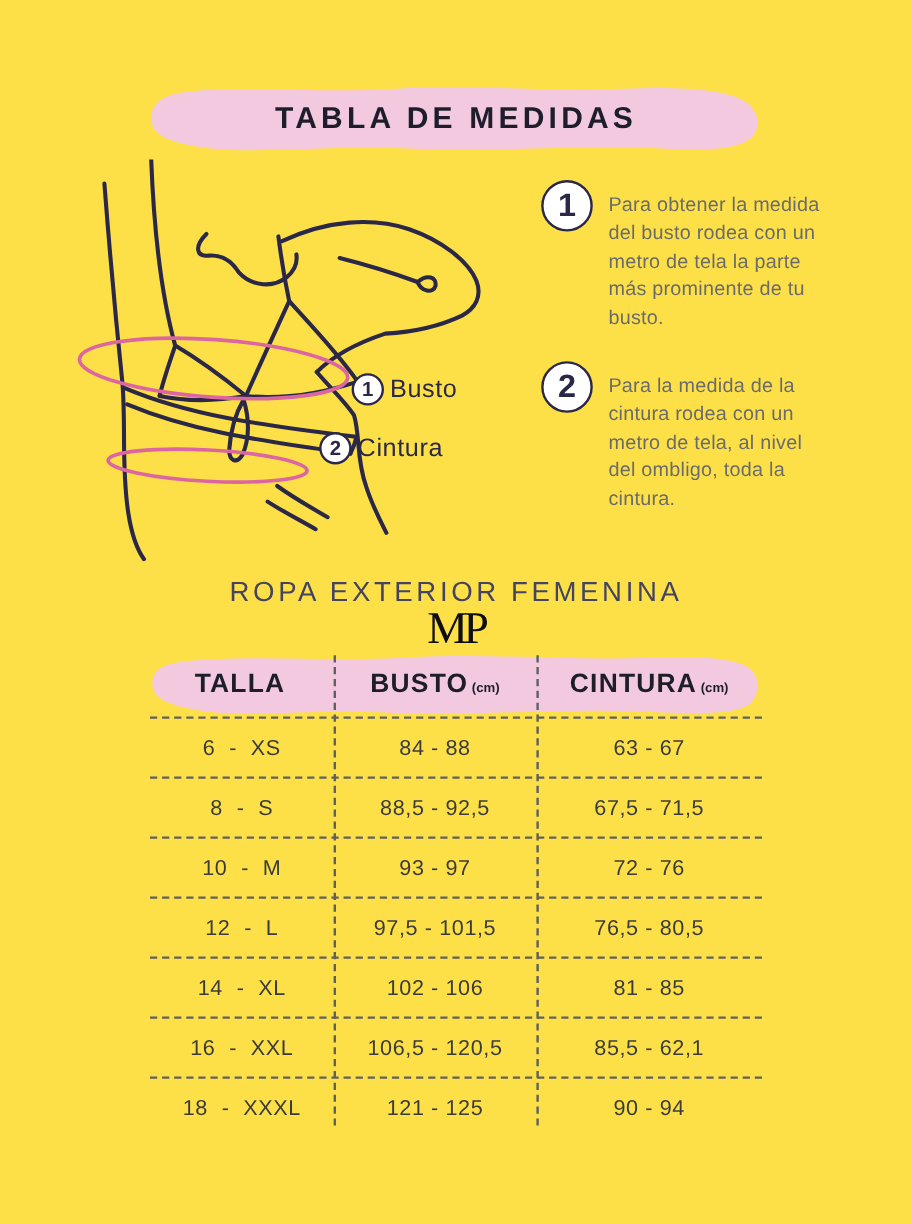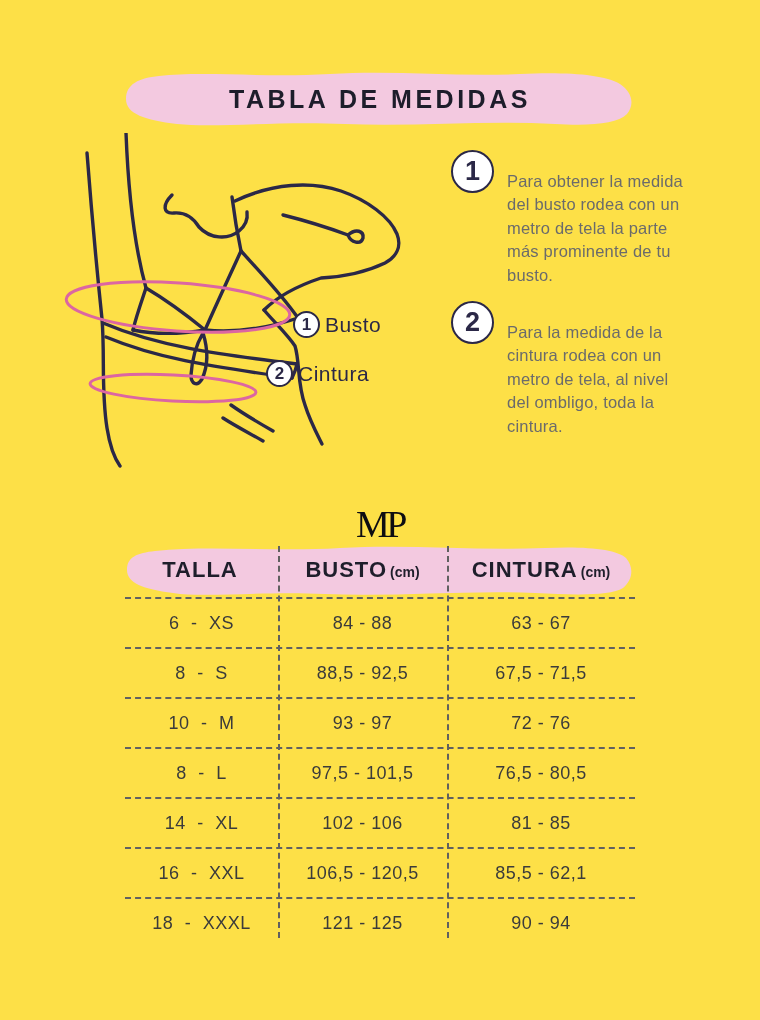--- a/index.html
+++ b/index.html
@@ -32,21 +32,21 @@
     flex:0 0 auto;
   }
   .num-circle.small { width:27px; height:27px; font-size:17px; border-width:2px; }
   .num-circle.big   { width:43px; height:43px; font-size:27px; }
 
   
   .instruction { position:absolute; left:451px; width:260px; display:flex; gap:13px; align-items:flex-start; }
   .instr-1 { top:150px; }
   .instr-2 { top:301px; }
   .instruction p {
-    margin:20px 0 0; width:178px; font-size:16.5px; line-height:1.42;
+    margin:10px 0 0; width:178px; font-size:16.5px; line-height:1.42;
     color:#6b6b6b; letter-spacing:0.2px;
   }
 
   
   .section-title {
     position:absolute; top:480px; left:0; width:100%; margin:0; text-align:center;
     font-size:23px; font-weight:normal; letter-spacing:3px; color:#454360;
   }
   .logo {
     position:absolute; top:502px; left:0; width:100%; text-align:center;
@@ -54,21 +54,21 @@
   }
 
   
   .size-table { position:absolute; left:125px; top:543px; width:510px; }
   .thead {
     position:relative; height:54px; display:grid; grid-template-columns:153px 169px 188px;
     align-items:center; border-bottom:2px dashed #606060;
   }
   .thead svg { position:absolute; left:0; top:0; }
   .th { position:relative; text-align:center; font-weight:bold; font-size:22px; color:#1e1e2b; letter-spacing:1px; }
-  .th .unit { font-size:14px; letter-spacing:0; margin-left:3px;text-align:center; }
+  .th .unit { font-size:11px; letter-spacing:0; margin-left:3px;text-align:center; }
   .tr {
     display:grid; grid-template-columns:153px 169px 188px; height:48px;
     align-items:center; border-bottom:2px dashed #606060;
   }
   .tr:last-child { border-bottom:none; }
   .td { text-align:center; font-size:18px; color:#3b3b3b; letter-spacing:0.5px; }
   .td.talla { word-spacing:6px; }
   .vline { position:absolute; top:3px; height:392px; width:0; border-left:2px dashed #606060; }
   .v1 { left:153px; }
   .v2 { left:322px; }
@@ -132,20 +132,21 @@
 
   <div class="instruction instr-1">
     <span class="num-circle big">1</span>
     <p>Para obtener la medida del busto rodea con un metro de tela la parte más prominente de tu busto.</p>
   </div>
   <div class="instruction instr-2">
     <span class="num-circle big">2</span>
     <p>Para la medida de la cintura rodea con un metro de tela, al nivel del ombligo, toda la cintura.</p>
   </div>
 
+  <h2 class="section-title">ROPA EXTERIOR FEMENINA</h2>
   <div class="logo">MP</div>
 
   <div class="size-table">
     <div class="thead">
       <svg width="510" height="54" viewBox="0 0 510 54">
         <path fill="#f3c9e0" d="M 30,8 C 85,2 150,9 215,5 C 285,1 350,8 420,5 C 460,3 492,6 501,15 C 509,24 508,37 498,45 C 485,53 450,52 410,50 C 340,47 270,54 200,51 C 135,48 80,55 48,50 C 18,46 2,40 2,27 C 2,14 12,10 30,8 Z"></path>
       </svg>
       <div class="th"><span>TALLA</span><span class="unit"></span></div>
       <div class="th"><span>BUSTO</span><span class="unit">(cm)</span></div>
       <div class="th"><span>CINTURA</span><span class="unit">(cm)</span></div>
@@ -161,21 +162,21 @@
         <div class="td talla">8 - S</div>
         <div class="td">88,5 - 92,5</div>
         <div class="td">67,5 - 71,5</div>
       </div>
       <div class="tr">
         <div class="td talla">10 - M</div>
         <div class="td">93 - 97</div>
         <div class="td">72 - 76</div>
       </div>
       <div class="tr">
-        <div class="td talla">8 - L</div>
+        <div class="td talla">12 - L</div>
         <div class="td">97,5 - 101,5</div>
         <div class="td">76,5 - 80,5</div>
       </div>
       <div class="tr">
         <div class="td talla">14 - XL</div>
         <div class="td">102 - 106</div>
         <div class="td">81 - 85</div>
       </div>
       <div class="tr">
         <div class="td talla">16 - XXL</div>

